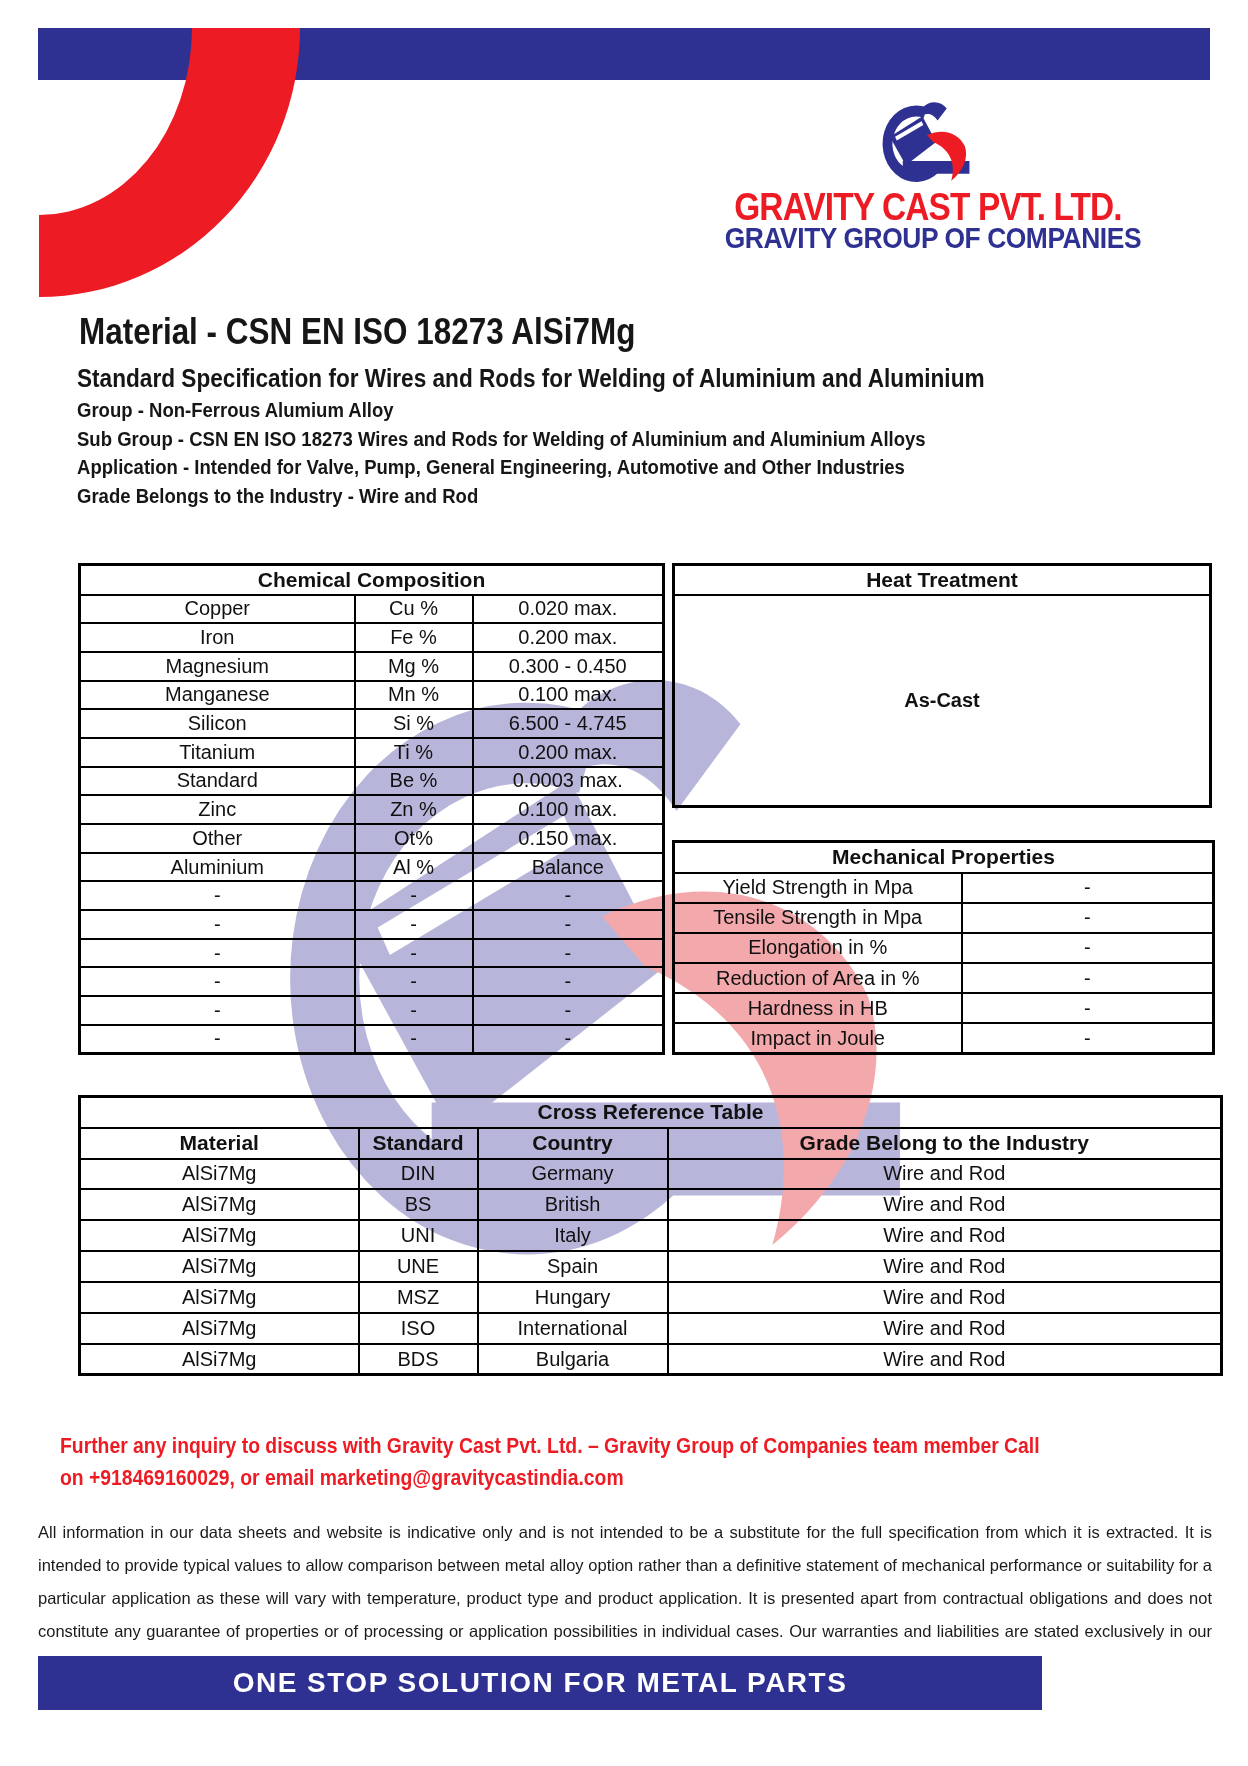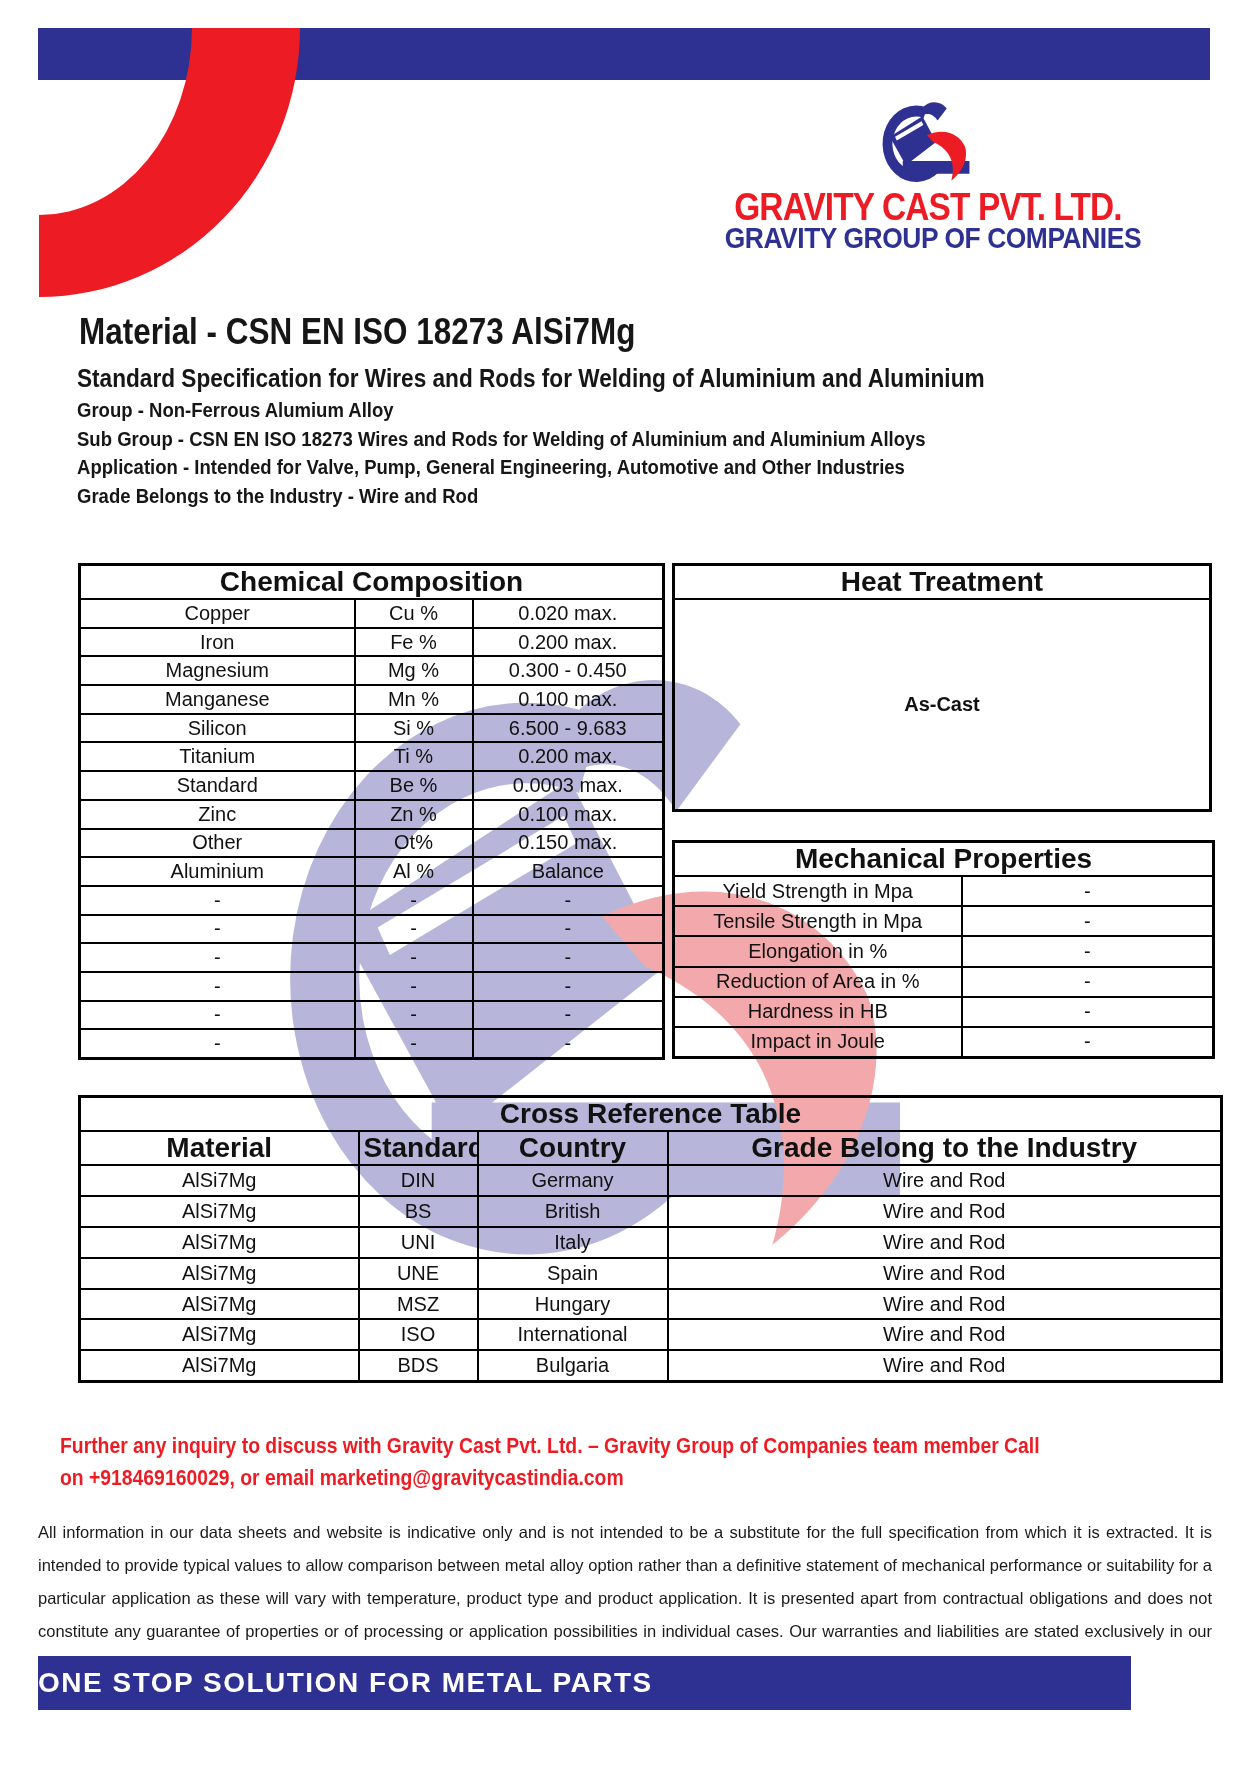--- a/index.html
+++ b/index.html
@@ -26,43 +26,43 @@
         transform:scaleX(.95);transform-origin:left top;white-space:nowrap;z-index:3;}
 
   
   .watermark{left:272px;top:656px;width:660px;height:620px;z-index:0;}
 
   
   table.tbl{position:absolute;border-collapse:collapse;table-layout:fixed;
         box-sizing:border-box;border:3.5px solid #000;background:transparent;z-index:3;}
   table.tbl th,table.tbl td{border:2.5px solid #000;text-align:center;vertical-align:middle;
         padding:0 4px;overflow:hidden;white-space:nowrap;}
-  table.tbl th{font-size:28px;font-weight:bold;color:#111;}
+  table.tbl th{font-size:21px;font-weight:bold;color:#111;}
   table.tbl td{font-size:20px;font-weight:normal;color:#111;}
   .tbl-chem{left:78px;top:563px;width:584px;}
   .tbl-chem thead tr{height:30px;}
   .tbl-chem tbody tr{height:28.7px;}
   .tbl-heat{left:672px;top:563px;width:540px;}
   .tbl-heat thead tr{height:30px;}
   .tbl-heat td.heat-body{height:209px;font-weight:bold;}
   .tbl-mech{left:672px;top:840px;width:540px;}
   .tbl-mech thead tr{height:31px;}
   .tbl-mech tbody tr{height:30.2px;}
   .tbl-xref{left:78px;top:1095px;width:1142px;}
   .tbl-xref thead tr{height:31px;}
   .tbl-xref tbody tr{height:30.9px;}
 
   
   .inquiry{left:60px;top:1430px;width:1080px;color:#ed1c24;font-weight:bold;
         font-size:22.5px;line-height:32px;transform:scaleX(.86);transform-origin:left top;
         white-space:nowrap;z-index:3;}
   .disclaimer{left:38px;top:1516px;width:1174px;font-size:16.5px;line-height:33px;
         text-align:justify;color:#1a1a1a;z-index:3;}
-  .footer-bar{left:38px;top:1656px;width:1093px;height:54px;background:#2e3192;
-        color:#fff;text-align:left;line-height:54px;font-size:28px;font-weight:bold;
+  .footer-bar{left:38px;top:1656px;width:1004px;height:54px;background:#2e3192;
+        color:#fff;text-align:center;line-height:54px;font-size:28px;font-weight:bold;
         letter-spacing:1.5px;z-index:3;}
 </style>
 </head>
 <body>
 
 <div class="page">
 
   <div class="abs topbar"></div>
   <svg class="abs arc-svg" viewBox="0 0 320 310">
     <path d="M 300 28 A 261 269 0 0 1 39 297 L 39 215 A 153 187 0 0 0 192 28 Z" fill="#ed1c24"></path>
@@ -133,21 +133,21 @@
 
         <tr>
           <td>Manganese</td>
           <td>Mn %</td>
           <td>0.100 max.</td>
         </tr>
 
         <tr>
           <td>Silicon</td>
           <td>Si %</td>
-          <td>6.500 - 9.683</td>
+          <td>6.500 - 4.745</td>
         </tr>
 
         <tr>
           <td>Titanium</td>
           <td>Ti %</td>
           <td>0.200 max.</td>
         </tr>
 
         <tr>
           <td>Standard</td>

